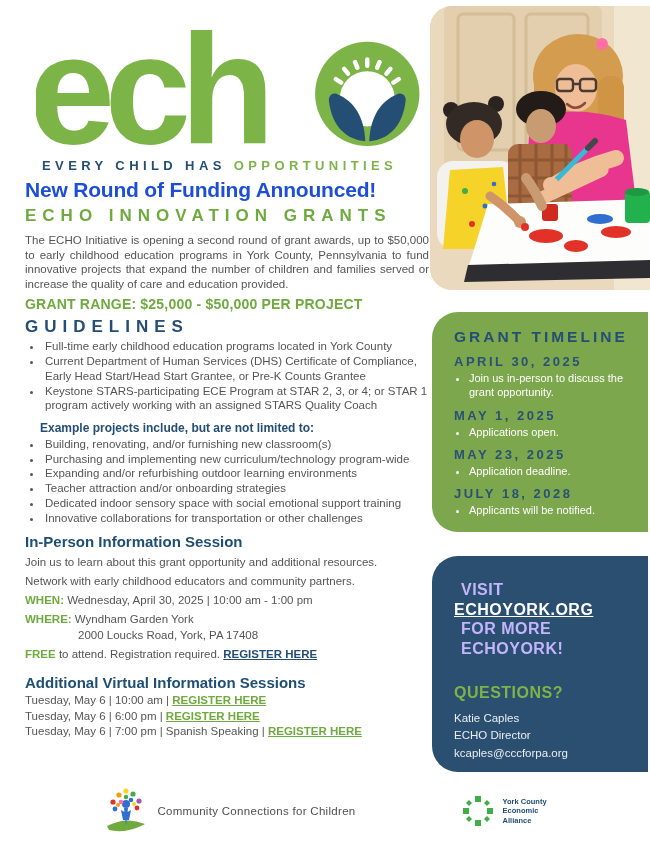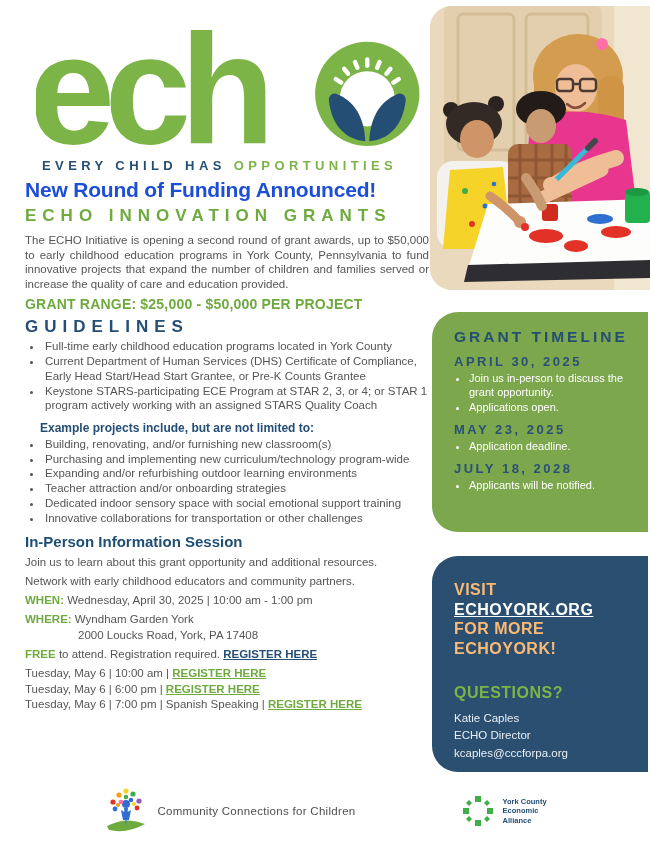--- a/index.html
+++ b/index.html
@@ -49,21 +49,21 @@
     background:#7ca74c; border-radius:26px 0 0 26px; padding:16px 8px 10px 22px; color:#fff;
   }
   .timeline-title { font-size:15.5px; font-weight:bold; color:#254e74; letter-spacing:3px; margin:0 0 4px; }
   .tl-date { font-size:13px; font-weight:bold; color:#2a5175; letter-spacing:2.5px; margin:8px 0 2px; }
   .timeline ul { margin:0; padding-left:15px; font-size:11px; line-height:1.3; color:#ffffff; }
 
   .visit-box {
     position:absolute; left:432px; top:556px; right:2px; height:216px;
     background:#2a4f70; border-radius:26px 0 0 26px; padding:24px 14px 14px 22px;
   }
-  .vb-green { font-size:16px; font-weight:bold; color:#fdba74; line-height:1.22; letter-spacing:0.5px; }
+  .vb-green { font-size:16px; font-weight:bold; color:#c4b5fd; line-height:1.22; letter-spacing:0.5px;margin-left:7px; }
   .vb-site { font-size:16px; font-weight:bold; color:#ffffff; text-decoration:underline; letter-spacing:0.5px; display:inline-block; line-height:1.22; cursor:pointer; }
   .vb-more { width:130px; }
   .vb-questions { margin-top:26px; font-size:16px; font-weight:bold; color:#7cb447; letter-spacing:0.5px; }
   .vb-contact { margin-top:8px; font-size:11.5px; line-height:1.5; color:#e9eef3; }
   .vb-contact a { color:#e9eef3; text-decoration:none; cursor:pointer; }
 
   
   .footer { position:absolute; left:0; right:0; top:782px; height:58px; display:flex; align-items:center; justify-content:center; gap:105px; }
   .f-group { display:flex; align-items:center; gap:8px; }
   .ccc-label { font-size:11.5px; color:#4f4f4f; letter-spacing:0.3px; }
@@ -201,20 +201,21 @@
       <span class="lbl">WHERE:</span>
       <span>Wyndham Garden York</span>
     </div>
     <div class="line addr">2000 Loucks Road, York, PA 17408</div>
     <div class="line">
       <span class="lbl">FREE</span>
       <span>to attend. Registration required.</span>
       <a class="reg-navy">REGISTER HERE</a>
     </div>
 
+    <h3 class="virtual-title">Additional Virtual Information Sessions</h3>
     <div>
 
         <div class="session-line">
           <span>Tuesday, May 6 | 10:00 am |</span>
           <a class="reg-green">REGISTER HERE</a>
         </div>
 
         <div class="session-line">
           <span>Tuesday, May 6 | 6:00 pm |</span>
           <a class="reg-green">REGISTER HERE</a>
@@ -233,20 +234,21 @@
 
         <div>
           <div class="tl-date">APRIL 30, 2025</div>
           <ul>
 
           <li>Join us in-person to discuss the grant opportunity.</li>
           </ul>
         </div>
 
         <div>
+          <div class="tl-date">MAY 1, 2025</div>
           <ul>
 
           <li>Applications open.</li>
           </ul>
         </div>
 
         <div>
           <div class="tl-date">MAY 23, 2025</div>
           <ul>
 

